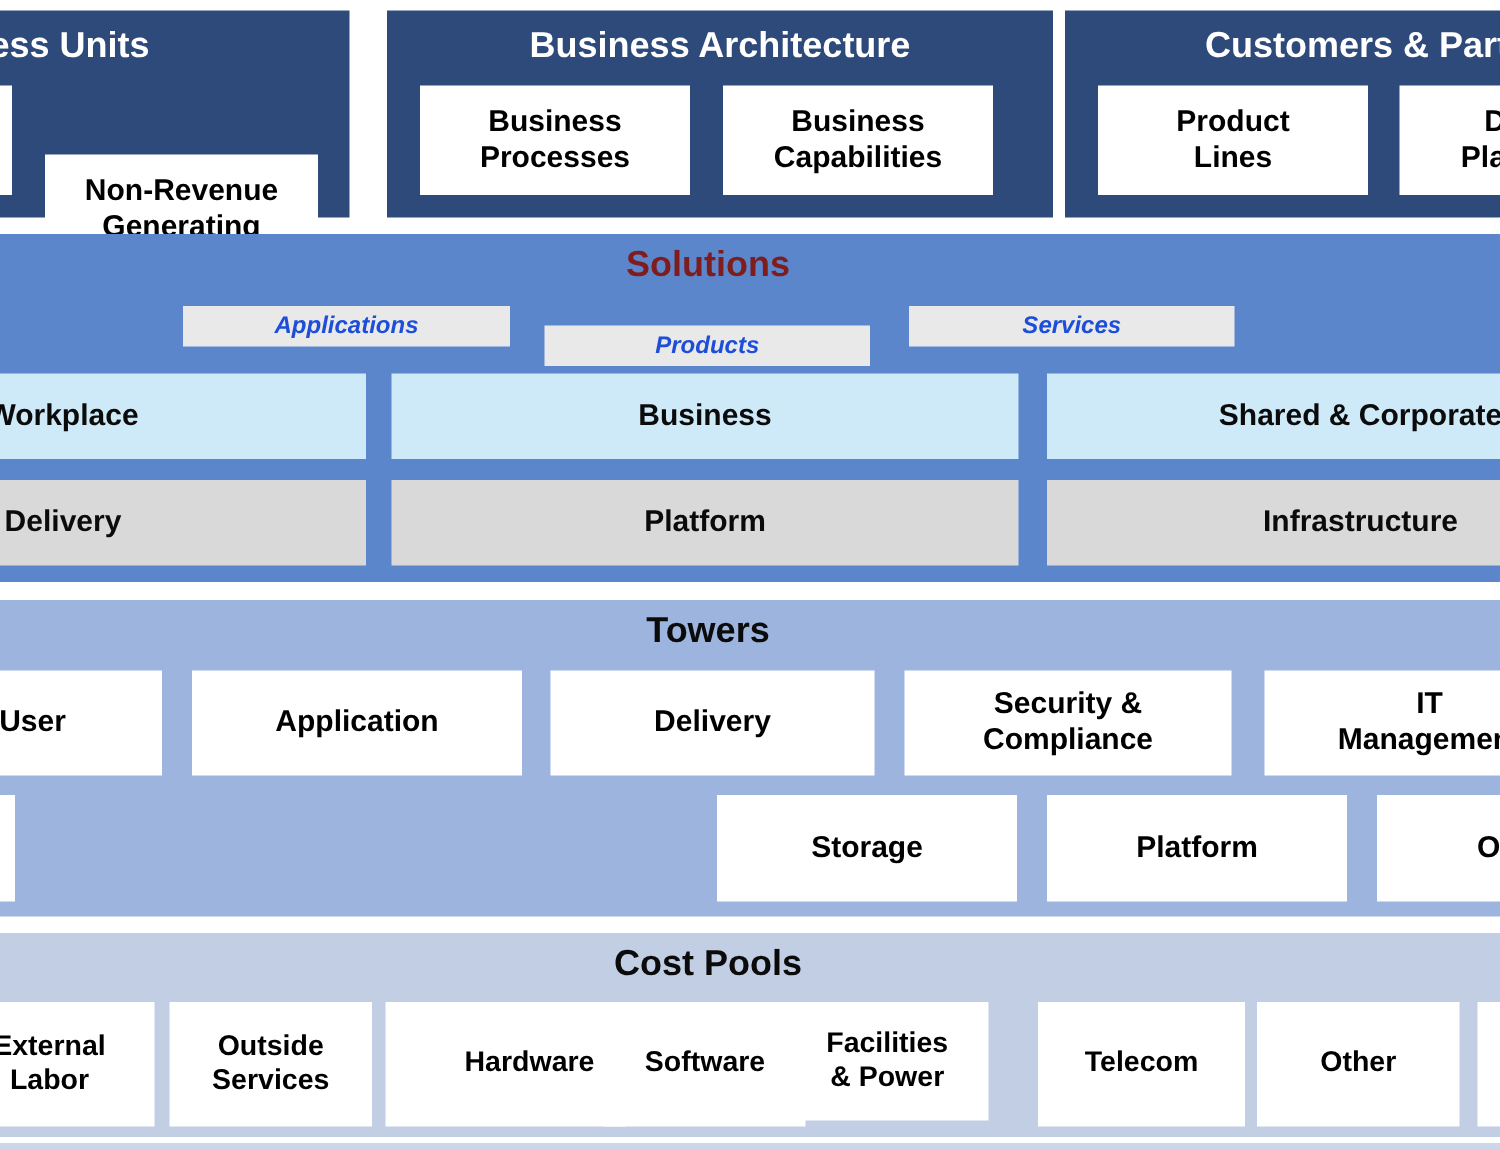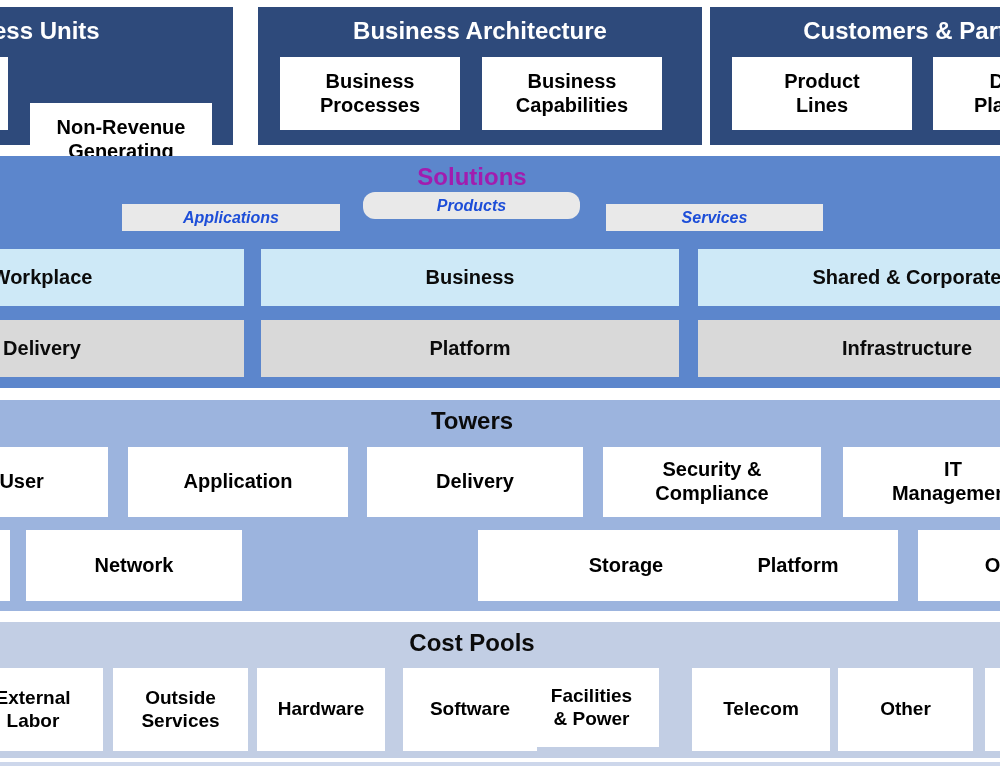--- a/index.html
+++ b/index.html
@@ -13,21 +13,21 @@
   .band-periwinkle{background:var(--towers_blue);}
   .band-costpool{background:var(--costpools_blue);}
   .band-bottomstrip{background:var(--bottom_strip);}
   .block-title{
     position:absolute;color:#fff;font-weight:bold;font-size:24px;
     text-align:center;white-space:nowrap;line-height:1.1;
   }
   .section-title{
     position:absolute;font-weight:bold;font-size:24px;text-align:center;line-height:1.1;
   }
-  .section-title.white{color:#a21caf;}
+  .section-title.white{color:#7f1d1d;}
   .section-title.dark{color:#0b0b0b;}
   .wbox{
     position:absolute;background:#fff;display:flex;align-items:center;justify-content:center;
     text-align:center;color:#000;font-weight:bold;font-size:20px;line-height:1.18;
     white-space:pre-line;
   }
   .wbox.small{font-size:19px;}
   .tintbox{
     position:absolute;display:flex;align-items:center;justify-content:center;
     text-align:center;color:#0b0b0b;font-weight:bold;font-size:20px;white-space:nowrap;
@@ -62,21 +62,21 @@
   <div class="block-title" style="left:710px;top:18px;width:440px;">Customers &amp; Partners</div>
   <div class="wbox" style="left:732px;top:57px;width:180px;height:73px;">Product
 Lines</div>
   <div class="wbox" style="left:933px;top:57px;width:174px;height:73px;">Digital
 Platforms</div>
 
   <div class="band band-blue" style="left:-240px;top:156px;width:1400px;height:232px;"></div>
   <div class="section-title white" style="left:0;top:164px;width:944px;">Solutions</div>
 
   <div class="subbox" style="left:122px;top:204px;width:218px;height:27px;">Applications</div>
-  <div class="subbox" style="left:363px;top:192px;width:217px;height:27px;border-radius:12px;">Products</div>
+  <div class="subbox" style="left:363px;top:217px;width:217px;height:27px;">Products</div>
   <div class="subbox" style="left:606px;top:204px;width:217px;height:27px;">Services</div>
 
   <div class="tintbox tint-lightblue" style="left:-160px;top:249px;width:404px;height:57px;">Workplace</div>
   <div class="tintbox tint-lightblue" style="left:261px;top:249px;width:418px;height:57px;">Business</div>
   <div class="tintbox tint-lightblue" style="left:698px;top:249px;width:418px;height:57px;">Shared &amp; Corporate</div>
 
   <div class="tintbox tint-gray" style="left:-160px;top:320px;width:404px;height:57px;">Delivery</div>
   <div class="tintbox tint-gray" style="left:261px;top:320px;width:418px;height:57px;">Platform</div>
   <div class="tintbox tint-gray" style="left:698px;top:320px;width:418px;height:57px;">Infrastructure</div>
 
@@ -85,33 +85,32 @@
 
   <div class="wbox" style="left:-108px;top:447px;width:216px;height:70px;">End User</div>
   <div class="wbox" style="left:128px;top:447px;width:220px;height:70px;">Application</div>
   <div class="wbox" style="left:367px;top:447px;width:216px;height:70px;">Delivery</div>
   <div class="wbox" style="left:603px;top:447px;width:218px;height:70px;">Security &amp;
 Compliance</div>
   <div class="wbox" style="left:843px;top:447px;width:220px;height:70px;">IT
 Management</div>
 
   <div class="wbox" style="left:-206px;top:530px;width:216px;height:71px;">Data Center</div>
-  <div class="wbox" style="left:26px;top:530px;width:216px;height:71px;">Network</div>
-  <div class="wbox" style="left:478px;top:530px;width:200px;height:71px;padding-left:48px;">Storage</div>
+  <div class="wbox" style="left:478px;top:530px;width:200px;height:71px;">Storage</div>
   <div class="wbox" style="left:698px;top:530px;width:200px;height:71px;">Platform</div>
   <div class="wbox" style="left:918px;top:530px;width:199px;height:71px;">Output</div>
 
   <div class="band band-costpool" style="left:-240px;top:622px;width:1400px;height:136px;"></div>
   <div class="section-title dark" style="left:0;top:630px;width:944px;">Cost Pools</div>
 
   <div class="wbox small" style="left:-37px;top:668px;width:140px;height:83px;">External
 Labor</div>
   <div class="wbox small" style="left:113px;top:668px;width:135px;height:83px;">Outside
 Services</div>
-  <div class="wbox small" style="left:257px;top:668px;width:128px;height:83px;">Hardware</div>
+  <div class="wbox small" style="left:257px;top:668px;width:128px;height:83px;padding-left:32px;">Hardware</div>
   <div class="wbox small" style="left:403px;top:668px;width:134px;height:83px;">Software</div>
   <div class="wbox small" style="left:524px;top:668px;width:135px;height:79px;">Facilities
 &amp; Power</div>
   <div class="wbox small" style="left:692px;top:668px;width:138px;height:83px;text-align:right;">Telecom</div>
   <div class="wbox small" style="left:838px;top:668px;width:135px;height:83px;">Other</div>
   <div class="wbox small" style="left:985px;top:668px;width:135px;height:83px;"></div>
 
   <div class="band band-bottomstrip" style="left:-240px;top:762px;width:1400px;height:4px;"></div>
 
 </div>

